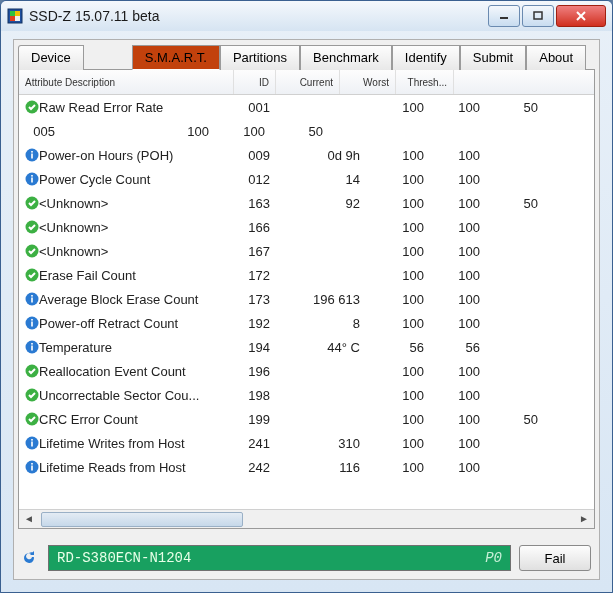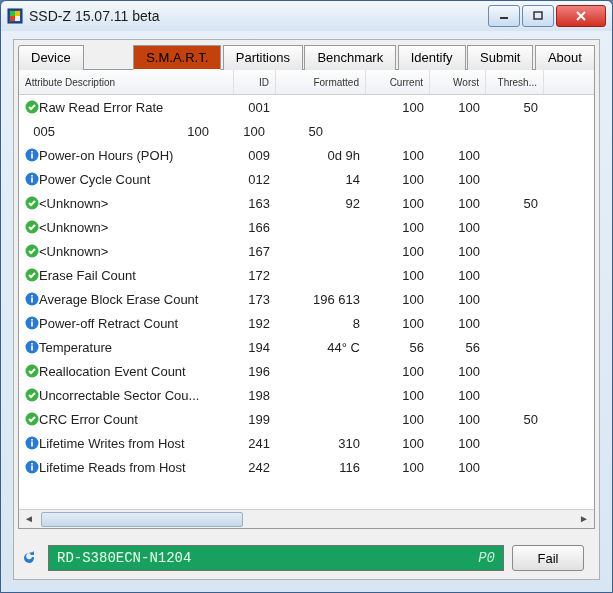--- a/index.html
+++ b/index.html
@@ -5,21 +5,21 @@
   html,body{margin:0;padding:0;font-family:"Segoe UI",Tahoma,sans-serif;font-size:13px;background:#6b8db5;}
   .window{width:613px;height:593px;background:linear-gradient(#e8f0f8,#d8e6f4);border:1px solid #3a6090;border-radius:6px 6px 0 0;box-shadow:0 0 8px rgba(0,0,0,.4);position:relative;box-sizing:border-box;}
   .titlebar{height:30px;display:flex;align-items:center;padding:0 6px;background:linear-gradient(#f4f8fc,#d6e4f2);border-radius:6px 6px 0 0;}
   .title-icon{width:16px;height:16px;margin-right:6px;}
   .title{flex:1;color:#1a1a1a;font-size:14px;}
   .winbtns{display:flex;gap:2px;}
   .winbtn{width:30px;height:20px;border:1px solid #6a8ab0;border-radius:3px;display:flex;align-items:center;justify-content:center;background:linear-gradient(#f4f8fc,#c8dcf0);cursor:pointer;}
   .winbtn.close{background:linear-gradient(#f08080,#d03020);border-color:#a02010;width:48px;}
   .winbtn svg{width:12px;height:10px;}
   .client{position:absolute;top:38px;left:12px;right:12px;bottom:12px;background:#f0f0f0;border:1px solid #b0b0b0;}
-  .tabs{display:flex;padding:4px 4px 0 4px;gap:0;justify-content:space-between;}
+  .tabs{display:flex;padding:4px 4px 0 4px;gap:0;}
   .tab{padding:4px 12px;border:1px solid #9a9a9a;border-bottom:none;background:linear-gradient(#fdfdfd,#e8e8e8);font-size:13px;cursor:pointer;position:relative;top:1px;}
   .tab:first-child{border-radius:3px 0 0 0;}
   .tab.active{background:#c2410c;border-bottom:1px solid #fff;z-index:2;margin-left:48px;}
   .tabpage{margin:0 4px 4px 4px;border:1px solid #9a9a9a;background:#fff;height:458px;display:flex;flex-direction:column;}
   .listhdr{display:flex;background:linear-gradient(#fdfdfd,#eef1f5);border-bottom:1px solid #d0d0d0;height:24px;align-items:center;font-size:10px;color:#333;text-align:center;}
   .listhdr>div{padding:0 6px;border-right:1px solid #e0e0e0;height:100%;display:flex;align-items:center;box-sizing:border-box;}
   .col-desc{width:215px;}
   .col-id{width:42px;justify-content:flex-end;}
   .col-fmt{width:90px;justify-content:flex-end;}
   .col-cur{width:64px;justify-content:flex-end;}
@@ -29,21 +29,21 @@
   .row{display:flex;height:24px;align-items:center;font-size:13px;color:#222;}
   .row>div{padding:0 6px;box-sizing:border-box;display:flex;align-items:center;}
   .row .col-desc{overflow:hidden;white-space:nowrap;text-overflow:ellipsis;}
   .icon{width:14px;height:14px;flex-shrink:0;}
   .icon.ok circle{fill:#3cb043;}
   .icon.info circle{fill:#2a7ad2;}
   .hscroll{height:18px;background:#f0f0f0;border-top:1px solid #d0d0d0;position:relative;}
   .hscroll .thumb{position:absolute;left:22px;top:2px;width:200px;height:13px;background:linear-gradient(#e4ecf4,#c6d8ea);border:1px solid #9ab0c6;border-radius:2px;}
   .hscroll .arrow{position:absolute;top:1px;width:16px;height:15px;display:flex;align-items:center;justify-content:center;color:#505050;font-size:10px;}
   .hscroll .arrow.l{left:2px;} .hscroll .arrow.r{right:2px;}
-  .footer{position:absolute;left:4px;right:15px;bottom:6px;height:30px;display:flex;align-items:center;gap:8px;}
+  .footer{position:absolute;left:4px;right:8px;bottom:6px;height:30px;display:flex;align-items:center;gap:8px;}
   .refresh{width:22px;height:22px;display:flex;align-items:center;justify-content:center;color:#2a7ad2;cursor:pointer;}
   .devicefield{flex:1;height:24px;background:#18a060;border:1px solid #707070;display:flex;align-items:center;padding:0 8px;color:#e8ffe8;font-family:"Consolas","Courier New",monospace;font-size:14px;justify-content:space-between;}
   .devicefield .port{font-style:italic;color:#c8f0d8;}
   .quit{width:72px;height:26px;border:1px solid #8a8a8a;border-radius:3px;background:linear-gradient(#fdfdfd,#e0e0e0);cursor:pointer;font-size:13px;}
 </style>
 </head>
 <body>
 
 <div class="window">
   <div class="titlebar">
@@ -82,21 +82,20 @@
         <div class="tab">Partitions</div>
         <div class="tab">Benchmark</div>
         <div class="tab">Identify</div>
         <div class="tab">Submit</div>
         <div class="tab">About</div>
       </div>
     <div class="tabpage">
       <div class="listhdr">
         <div class="col-desc">Attribute Description</div>
         <div class="col-id">ID</div>
-        <div class="col-fmt">Formatted</div>
         <div class="col-cur">Current</div>
         <div class="col-wst">Worst</div>
         <div class="col-thr">Thresh...</div>
       </div>
       <div class="listbody" id="listbody">
           <div class="row">
             <div class="col-desc">
               <svg class="icon ok" viewBox="0 0 14 14">
                 <circle cx="7" cy="7" r="6.5"></circle>
                 <path d="M4 7l2 2 4-4" stroke="#fff" stroke-width="2" fill="none"></path>

